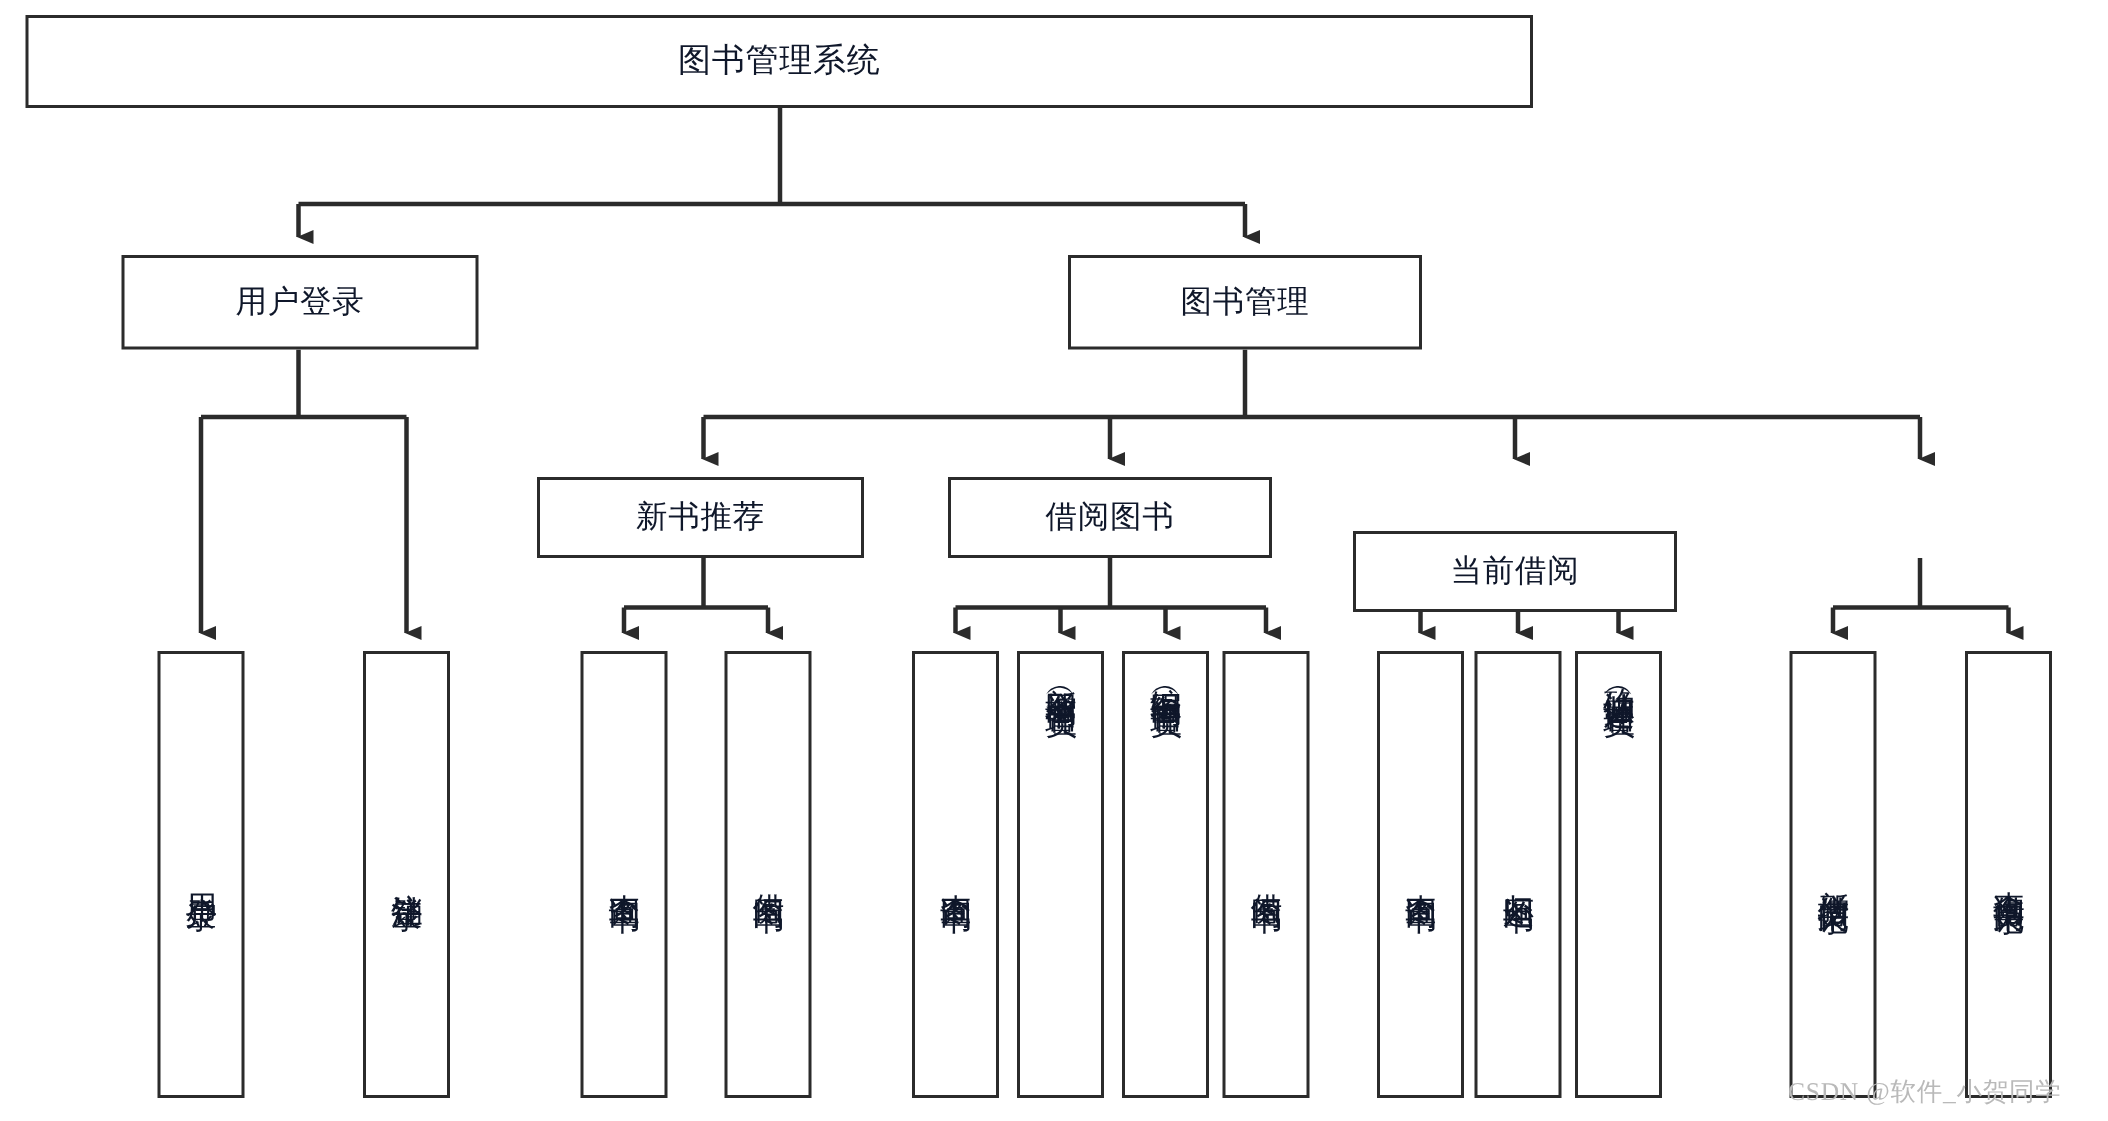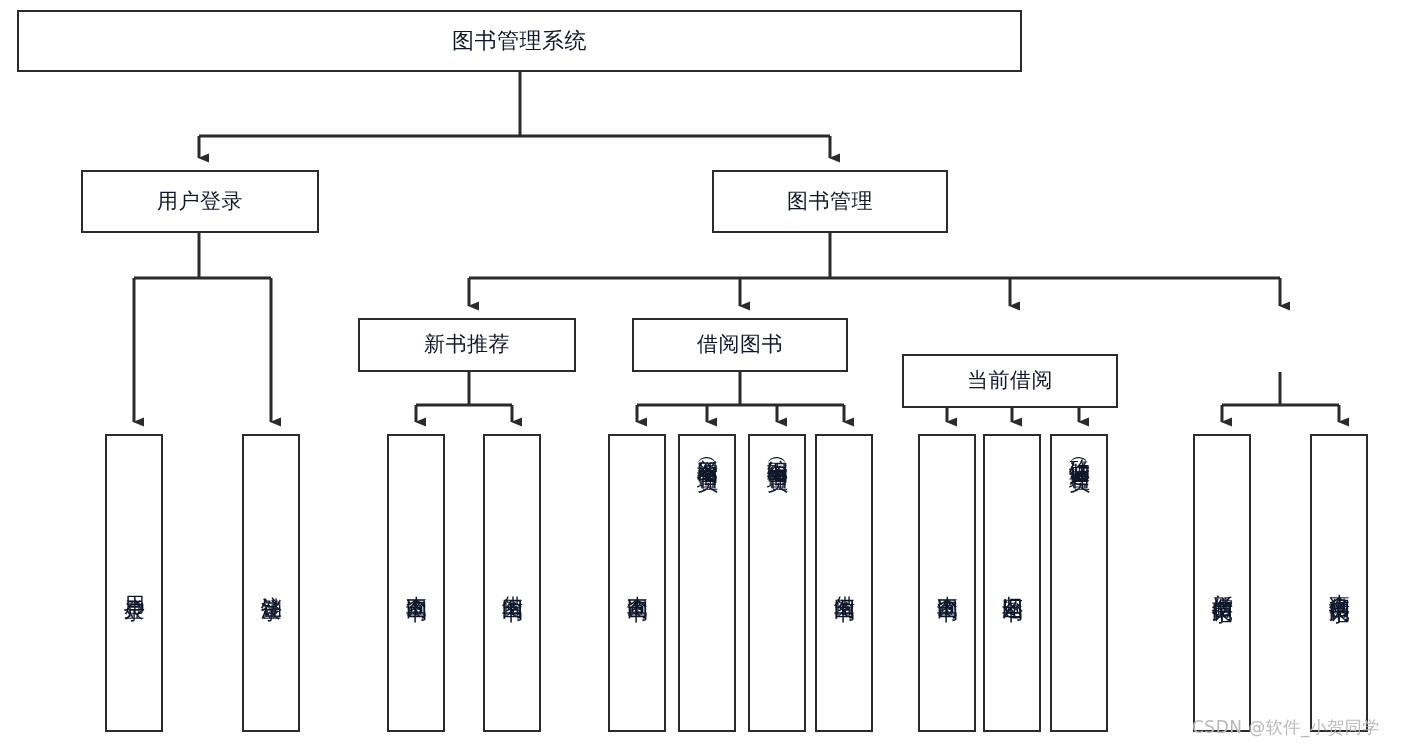--- a/index.html
+++ b/index.html
@@ -61,20 +61,21 @@
     justify-content: flex-start;
     padding-top: 6px;
   }
   .watermark {
     position: absolute;
     color: #b9b9b9;
     font-size: 17px;
     letter-spacing: 0.5px;
     white-space: nowrap;
     user-select: none;
+    font-family: Liberation Serif, serif;
   }
 </style>
 </head>
 <body>
 
 <div id="diagram">
 
   <svg id="wires" viewBox="0 0 1405 747" width="1405" height="747" xmlns="http://www.w3.org/2000/svg">
     <defs>
       <marker id="arrowhead" markerWidth="10" markerHeight="11" refX="4.6" refY="10" orient="auto" markerUnits="userSpaceOnUse">

